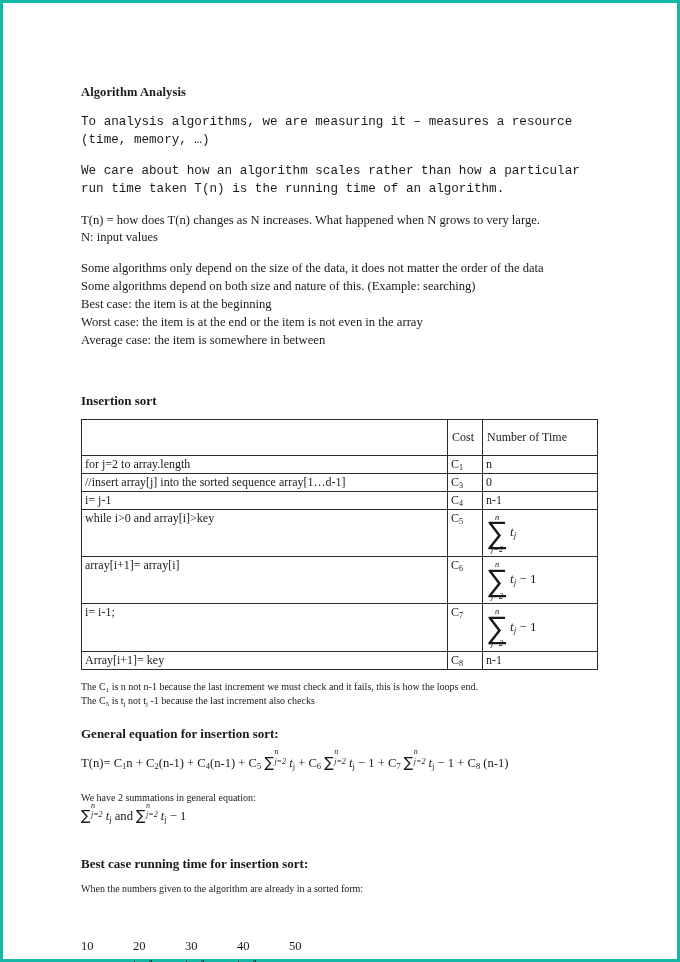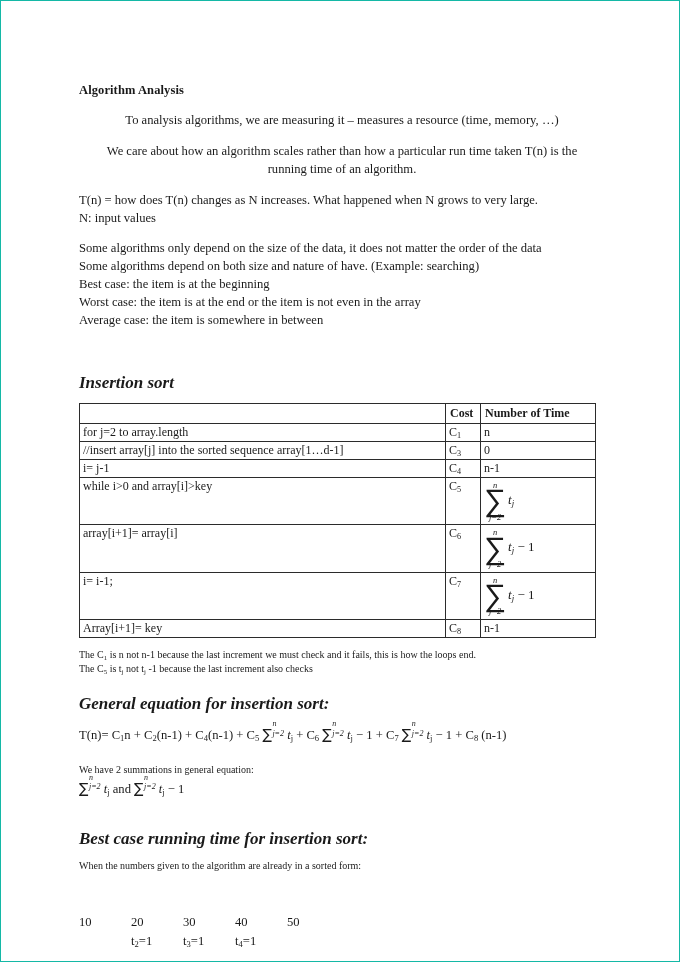--- a/index.html
+++ b/index.html
@@ -15,52 +15,52 @@
     position: relative;
     overflow: hidden;
   }
   .page {
     position: absolute;
     left: 0; top: 0;
     width: 680px;
     height: 962px;
     background: #ffffff;
     box-sizing: border-box;
-    border: 1px solid #14b8a6;
+    border: 3px solid #14b8a6;
   }
   .content {
     position: absolute;
     left: 78px;
     top: 82px;
     width: 518px;
   }
   h1.doc-title {
     font-size: 12.5px;
     font-weight: bold;
     margin: 0 0 14px 0;
     letter-spacing: 0.1px;
   }
   p.para {
     font-size: 12.6px;
     line-height: 1.42;
-    margin: 0 0 13px 8px;
-    text-align: center;
+    margin: 0 0 13px 0;
+    text-align: left;
+    font-family: Liberation Mono, monospace;
   }
   .tight-block {
     margin: 0 0 13px 0;
   }
   .tight-block .line {
     font-size: 12.6px;
     line-height: 1.42;
   }
   h2.section {
-    font-size: 17px;
+    font-size: 13px;
     font-weight: bold;
     margin: 0 0 10px 0;
-    font-style: italic;
   }
   .spacer-lg { height: 30px; }
   .spacer-md { height: 18px; }
   .spacer-sm { height: 10px; }
 
   
   table.cost-table {
     border-collapse: collapse;
     width: 516px;
     table-layout: fixed;
@@ -68,23 +68,23 @@
   }
   table.cost-table td, table.cost-table th {
     border: 1px solid #2b2b2b;
     padding: 1px 3px;
     font-size: 12px;
     vertical-align: top;
     text-align: left;
     font-weight: normal;
   }
   table.cost-table th {
-    font-weight: bold;
+    font-weight: normal;
     font-size: 12px;
-    padding: 2px 4px;
+    padding: 10px 4px;
     margin-left: 32px;
   }
   col.c-code { width: 366px; }
   col.c-cost { width: 35px; }
   col.c-time { width: 115px; }
   td.code-cell { padding-left: 4px; }
   td.cost-cell { padding-left: 4px; }
   td.time-cell { padding-left: 5px; }
   .ind0 { padding-left: 0px; }
   .ind1 { padding-left: 16px; }
@@ -193,21 +193,21 @@
     <p class="para">To analysis algorithms, we are measuring it – measures a resource (time, memory, …)</p>
     <p class="para">We care about how an algorithm scales rather than how a particular run time taken T(n) is the running time of an algorithm.</p>
 
     <div class="tight-block">
       <div class="line">T(n) = how does T(n) changes as N increases. What happened when N grows to very large.</div>
       <div class="line">N: input values</div>
     </div>
 
     <div class="tight-block">
       <div class="line">Some algorithms only depend on the size of the data, it does not matter the order of the data</div>
-      <div class="line">Some algorithms depend on both size and nature of have. (Example: searching)</div>
+      <div class="line">Some algorithms depend on both size and nature of this. (Example: searching)</div>
       <div class="line">Best case: the item is at the beginning</div>
       <div class="line">Worst case: the item is at the end or the item is not even in the array</div>
       <div class="line">Average case: the item is somewhere in between</div>
     </div>
 
     <div class="spacer-lg"></div>
 
     <h2 class="section">Insertion sort</h2>
 
     <table class="cost-table">

